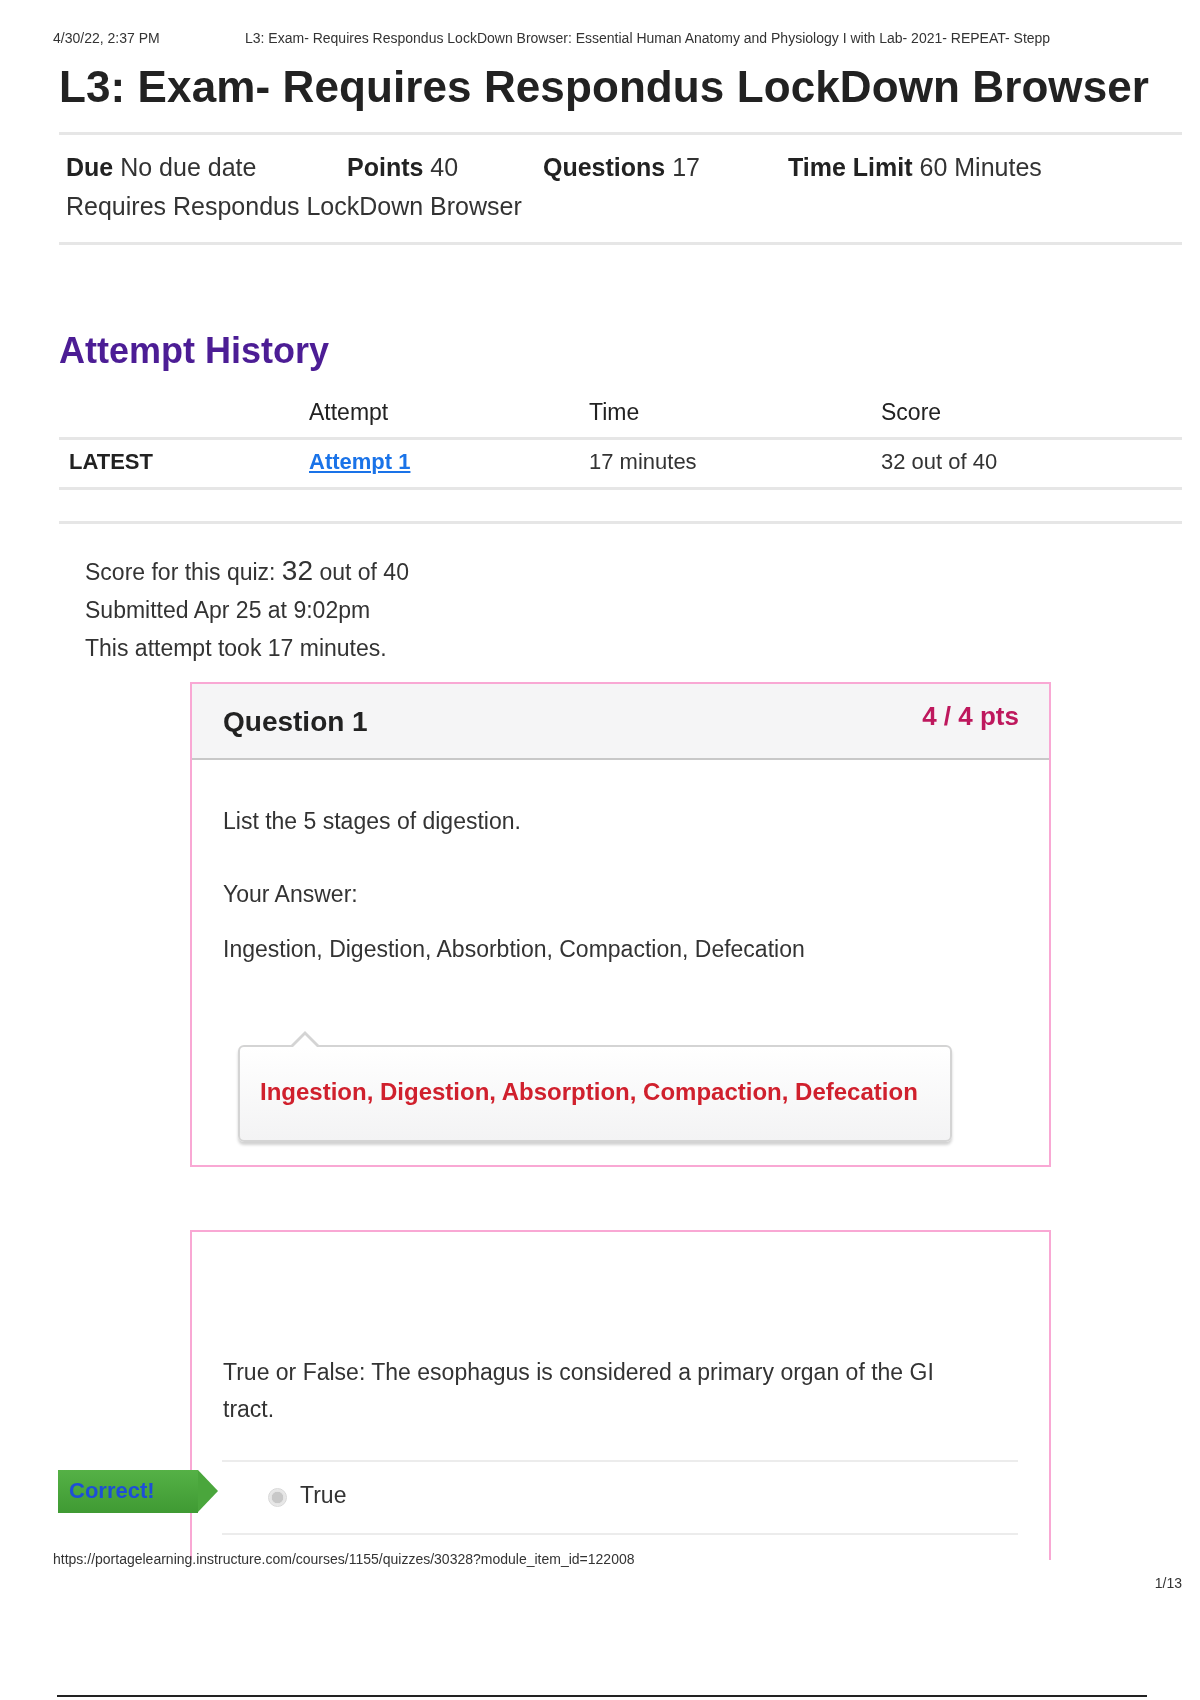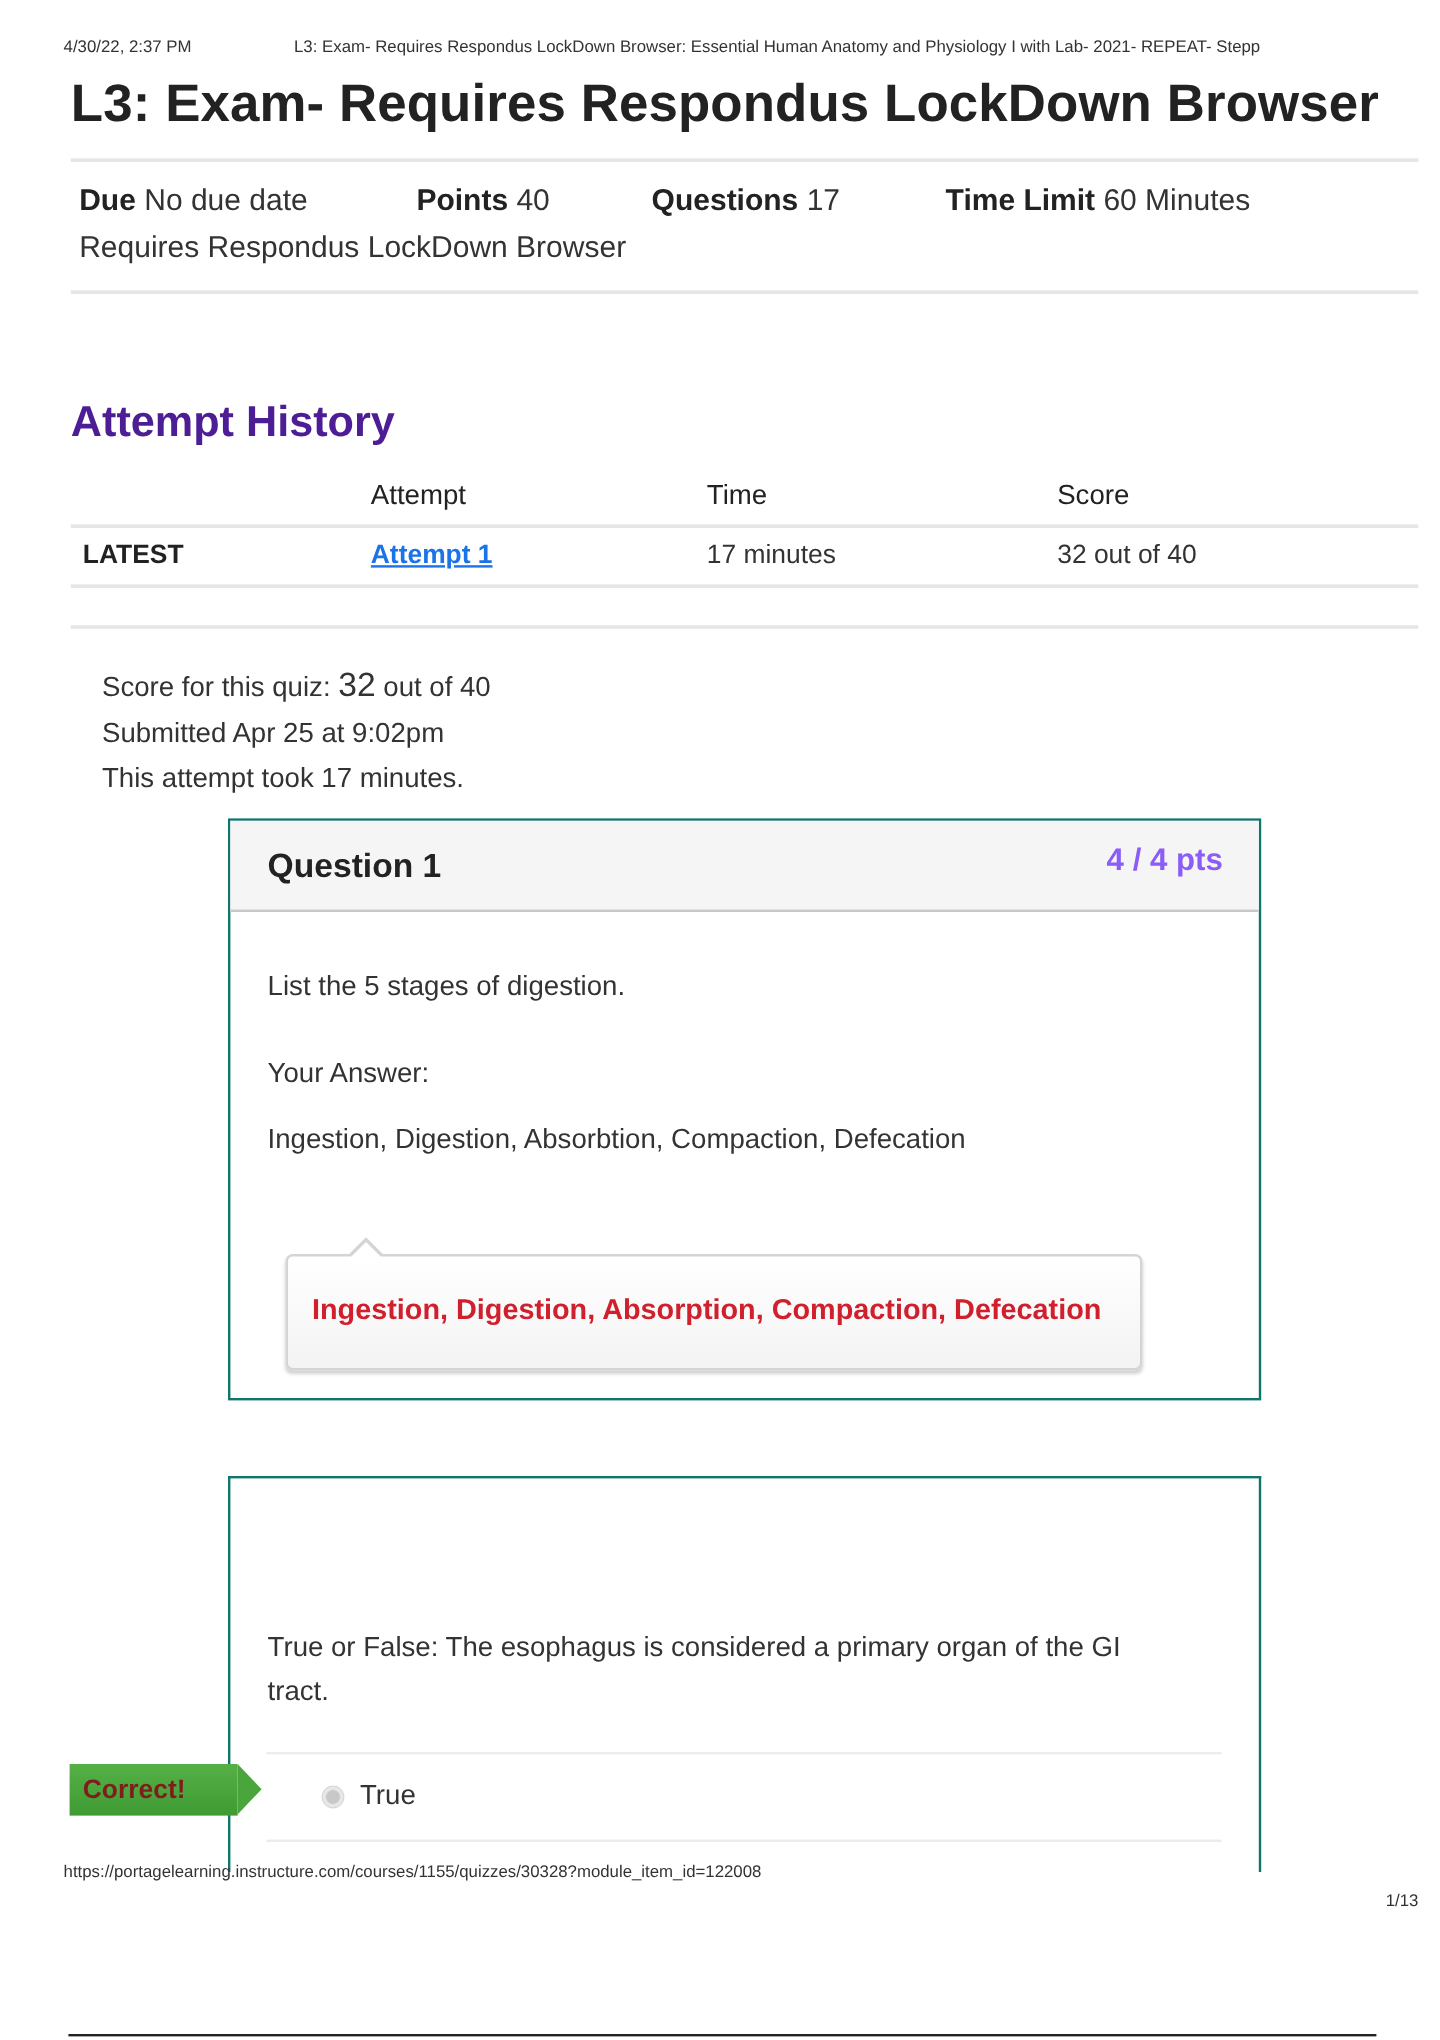--- a/index.html
+++ b/index.html
@@ -22,39 +22,39 @@
 
   .attempt-table { position: absolute; left: 59px; top: 395px; width: 1123px; }
   .attempt-table .th { position: absolute; top: 4px; font-size: 23px; font-weight: normal; color: #222; }
   .attempt-table .td { position: absolute; top: 54px; font-size: 22px; color: #333; white-space: nowrap; }
   .attempt-table .latest { font-weight: bold; color: #222; }
   .attempt-table a { color: #1a73e8; text-decoration: underline; font-weight: bold; }
 
   .score-info { position: absolute; left: 85px; top: 552px; font-size: 23px; color: #333; line-height: 38px; }
   .score-info .big { font-size: 28px; font-weight: 500; }
 
-  .question { position: absolute; left: 190px; width: 861px; border: 2px solid #0f766e; background: #fff; }
+  .question { position: absolute; left: 190px; width: 861px; border: 2px solid #f9a8d4; background: #fff; }
   .q-header { height: 76px; background: #f5f5f6; border-bottom: 2px solid #c8c8c8; position: relative; }
   .q-header .q-name { position: absolute; left: 31px; top: 22px; font-size: 28px; font-weight: bold; color: #222; }
-  .q-header .q-pts { position: absolute; right: 30px; top: 17px; font-size: 26px; font-weight: bold; color: #8b5cf6; }
+  .q-header .q-pts { position: absolute; right: 30px; top: 17px; font-size: 26px; font-weight: bold; color: #be185d; }
   .q-text { position: absolute; left: 31px; font-size: 23px; color: #333; white-space: nowrap; }
 
   .tooltip-answer { position: absolute; left: 238px; top: 1045px; width: 714px; height: 97px; background: linear-gradient(#ffffff, #f3f3f4); border: 2px solid #d4d4d4; border-radius: 6px; box-shadow: 0 3px 3px rgba(0,0,0,0.18); }
   .tooltip-answer .arrow { position: absolute; left: 50px; top: -16px; width: 0; height: 0; border-left: 15px solid transparent; border-right: 15px solid transparent; border-bottom: 15px solid #d4d4d4; }
   .tooltip-answer .arrow-inner { position: absolute; left: 52px; top: -12px; width: 0; height: 0; border-left: 13px solid transparent; border-right: 13px solid transparent; border-bottom: 13px solid #ffffff; }
   .tooltip-answer .text { position: absolute; left: 20px; top: 31px; font-size: 24px; font-weight: bold; color: #d0202d; white-space: nowrap; }
 
   .ans-divider { position: absolute; left: 222px; width: 796px; height: 2px; background: #ececec; }
   .radio { position: absolute; left: 268px; top: 1488px; width: 19px; height: 19px; border-radius: 50%; background: radial-gradient(circle, #c8c8c8 45%, #e4e4e4 50%, #f2f2f2 100%); border: 1px solid #d8d8d8; }
   .ans-label { position: absolute; left: 300px; top: 1482px; font-size: 23px; color: #333; }
 
   .correct-flag { position: absolute; left: 58px; top: 1470px; height: 43px; width: 160px; }
   .correct-flag .body { position: absolute; left: 0; top: 0; width: 140px; height: 43px; background: linear-gradient(#55b146, #3f9a33); }
   .correct-flag .tip { position: absolute; left: 140px; top: 0; width: 0; height: 0; border-top: 21.5px solid transparent; border-bottom: 21.5px solid transparent; border-left: 20px solid #4aa63c; }
-  .correct-flag .label { position: absolute; left: 11px; top: 8px; font-size: 22px; font-weight: bold; color: #7f1d1d; }
+  .correct-flag .label { position: absolute; left: 11px; top: 8px; font-size: 22px; font-weight: bold; color: #1d4ed8; }
 
   .footer-url { position: absolute; left: 53px; top: 1551px; font-size: 14px; color: #333; white-space: nowrap; }
   .footer-page { position: absolute; right: 18px; top: 1551px; font-size: 14px; color: #333; margin-top: 24px; }
   .bottom-rule { position: absolute; left: 57px; top: 1695px; width: 1090px; height: 2px; background: #222; }
 </style>
 </head>
 <body>
 
 <div class="print-header">
   <span class="date">4/30/22, 2:37 PM</span>

